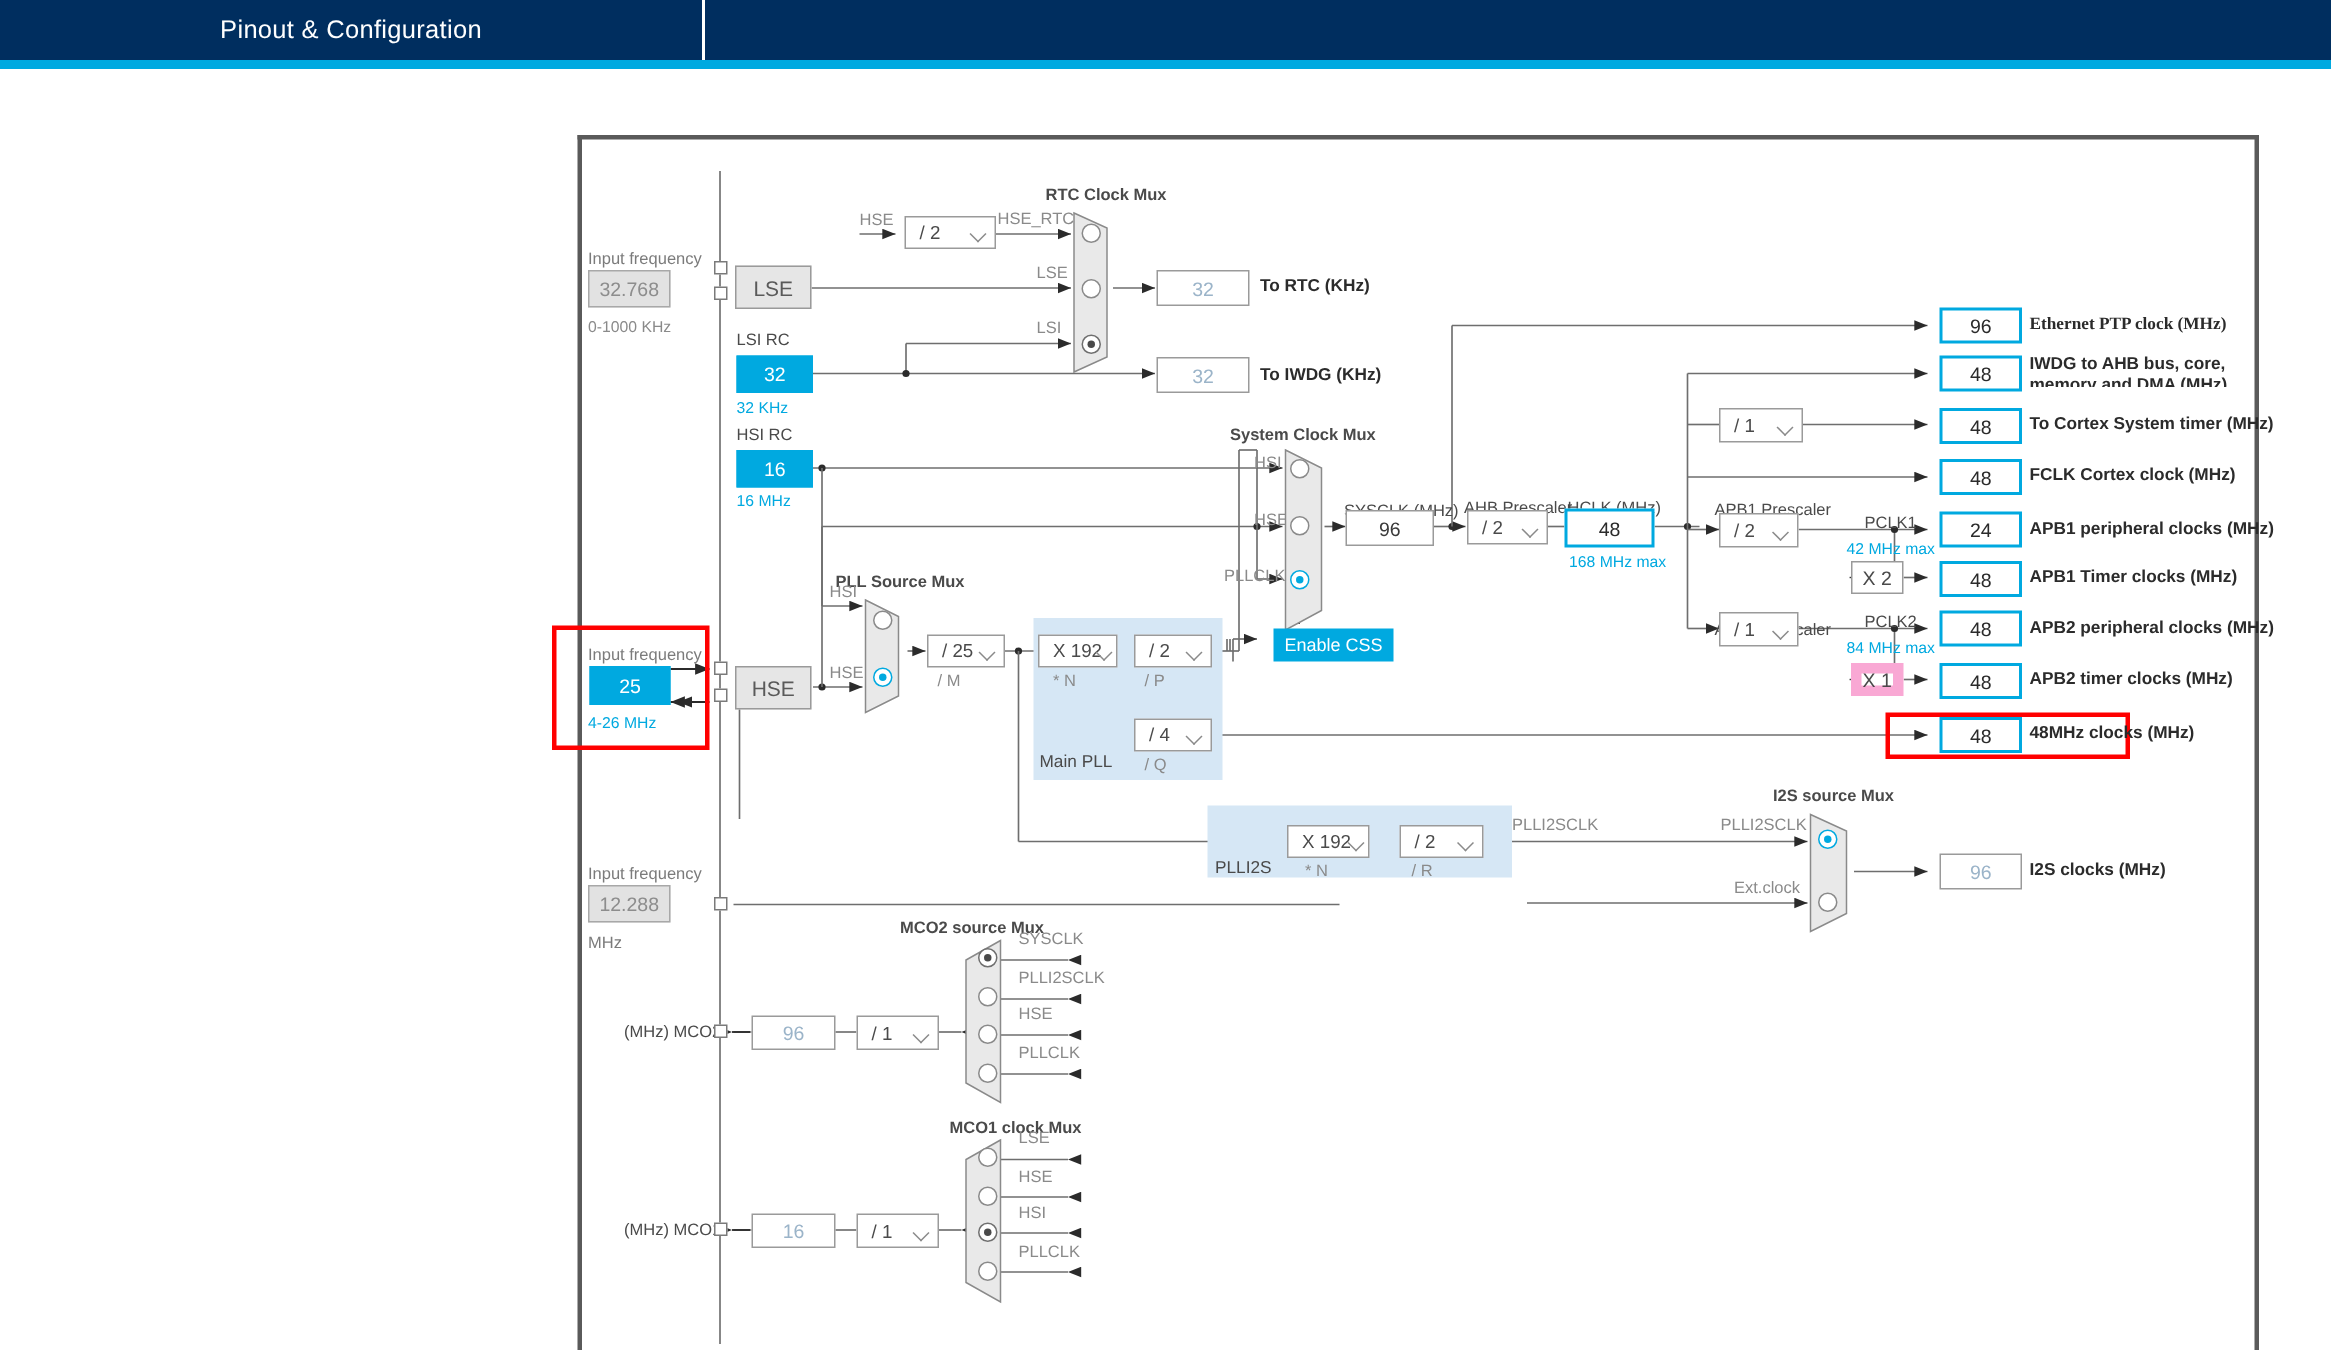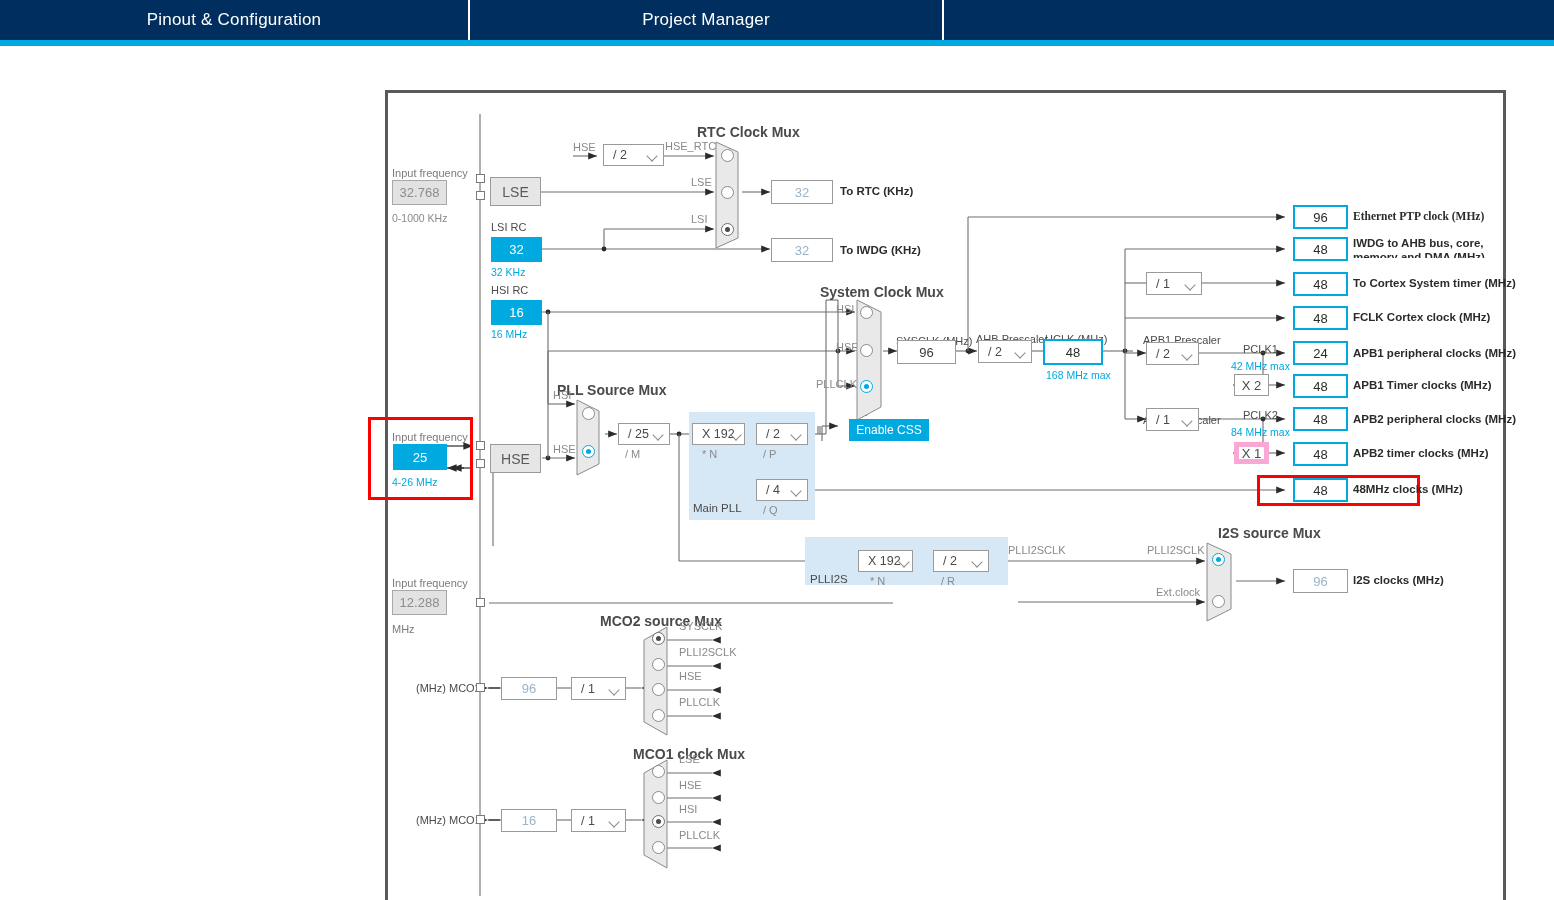--- a/index.html
+++ b/index.html
@@ -96,21 +96,21 @@
   }
   .lbl-dark {
     position: absolute;
     font-size: 11.5px;
     color: #2b2b2b;
     font-weight: bold;
     white-space: nowrap;
   }
   .lbl-mux {
     position: absolute;
-    font-size: 14px;
+    font-size: 11px;
     color: #4a4a4a;
     font-weight: bold;
     white-space: nowrap;
   }
   .lbl-blue {
     position: absolute;
     font-size: 10.5px;
     color: #00a9e0;
     white-space: nowrap;
   }
@@ -252,21 +252,20 @@
     font-weight: bold;
     line-height: 14px;
     overflow: hidden;
   }
 </style>
 </head>
 <body>
 
 <div class="tabbar">
   <div class="tab t1">Pinout &amp; Configuration</div>
-  <div class="tab t3">Project Manager</div>
   <div class="tab spacer"></div>
 </div>
 <div class="tabbar-underline"></div>
 
 <div class="toolbar">
   <div class="tb-icon" id="tb-undo">
     <svg width="18" height="18" viewBox="0 0 18 18">
       <path d="M4 6 H12 a3.5 3.5 0 0 1 0 7 H8" fill="none" stroke="#c9c9c9" stroke-width="1.4"></path>
       <path d="M6.5 3.2 L3.4 6 L6.5 8.8" fill="none" stroke="#c9c9c9" stroke-width="1.4"></path>
     </svg>
@@ -589,21 +588,21 @@
   <span class="lbl-blue" style="left:1231px; top:274px;">42 MHz max</span>
   <div class="vbox nocaret" style="left:1234px; top:288px; width:35px; height:22px; border:1px solid #9a9a9a; color:#4a4a4a; justify-content:center;">X 2</div>
 
   <span class="lbl-dark" style="left:1143px; top:328px; color:#4a4a4a; font-weight:normal; font-size:11px;">APB2 Prescaler</span>
   <div class="combo" style="left:1146px; top:322px; width:53px; height:23px;">
     <span>/ 1</span>
     <span class="caret"></span>
   </div>
   <span class="lbl-dark" style="left:1243px; top:323px; color:#4a4a4a; font-weight:normal; font-size:11px;">PCLK2</span>
   <span class="lbl-blue" style="left:1231px; top:340px;">84 MHz max</span>
-  <div class="vbox nocaret" style="left:1234px; top:356px; width:35px; height:22px; border:5px solid #f9a8d4; color:#4a4a4a; justify-content:center;">X 1</div>
+  <div class="vbox nocaret" style="left:1234px; top:356px; width:35px; height:22px; border:7px solid #f9a8d4; color:#4a4a4a; justify-content:center;">X 1</div>
 
   <div class="vbox active" style="left:1293px; top:119px; width:55px; height:24px;">96</div>
   <span class="lbl-dark" style="left:1353px; top:124px;font-family:Liberation Serif, serif;">Ethernet PTP clock (MHz)</span>
 
   <div class="vbox active" style="left:1293px; top:151px; width:55px; height:24px;">
       <span>48</span>
     </div>
   <div class="clip-lbl" style="left:1353px; top:150px; width:150px; height:22px;">IWDG to AHB bus, core, memory and DMA (MHz)</div>
 
   <div class="vbox active" style="left:1293px; top:186px; width:55px; height:24px;">48</div>
@@ -635,21 +634,21 @@
     <span class="caret" style="right:4px;"></span>
   </div>
   <span class="lbl-sig" style="left:870px; top:489px;">* N</span>
   <div class="combo" style="left:933px; top:464px; width:56px; height:22px;">
     <span>/ 2</span>
     <span class="caret"></span>
   </div>
   <span class="lbl-sig" style="left:941px; top:489px;">/ R</span>
   <span class="lbl-sig" style="left:1008px; top:458px;">PLLI2SCLK</span>
 
-  <span class="lbl-mux" style="left:1182px; top:439px;margin-left:36px;">I2S source Mux</span>
+  <span class="lbl-mux" style="left:1182px; top:439px;">I2S source Mux</span>
   <span class="lbl-sig" style="left:1147px; top:458px;">PLLI2SCLK</span>
   <span class="lbl-sig" style="left:1156px; top:500px;">Ext.clock</span>
   <div class="mux" style="left:1206px; top:456px;">
     <svg width="32" height="80" viewBox="0 0 32 80">
       <path d="M1,1 L25,12 L25,67 L1,79 Z" fill="#e9e9e9" stroke="#8a8a8a" stroke-width="1"></path>
     </svg>
   </div>
   <div class="radio sel" style="left:1212px; top:467px;"></div>
   <div class="radio" style="left:1212px; top:509px;"></div>
   <div class="vbox" style="left:1293px; top:483px; width:55px; height:24px;">96</div>

